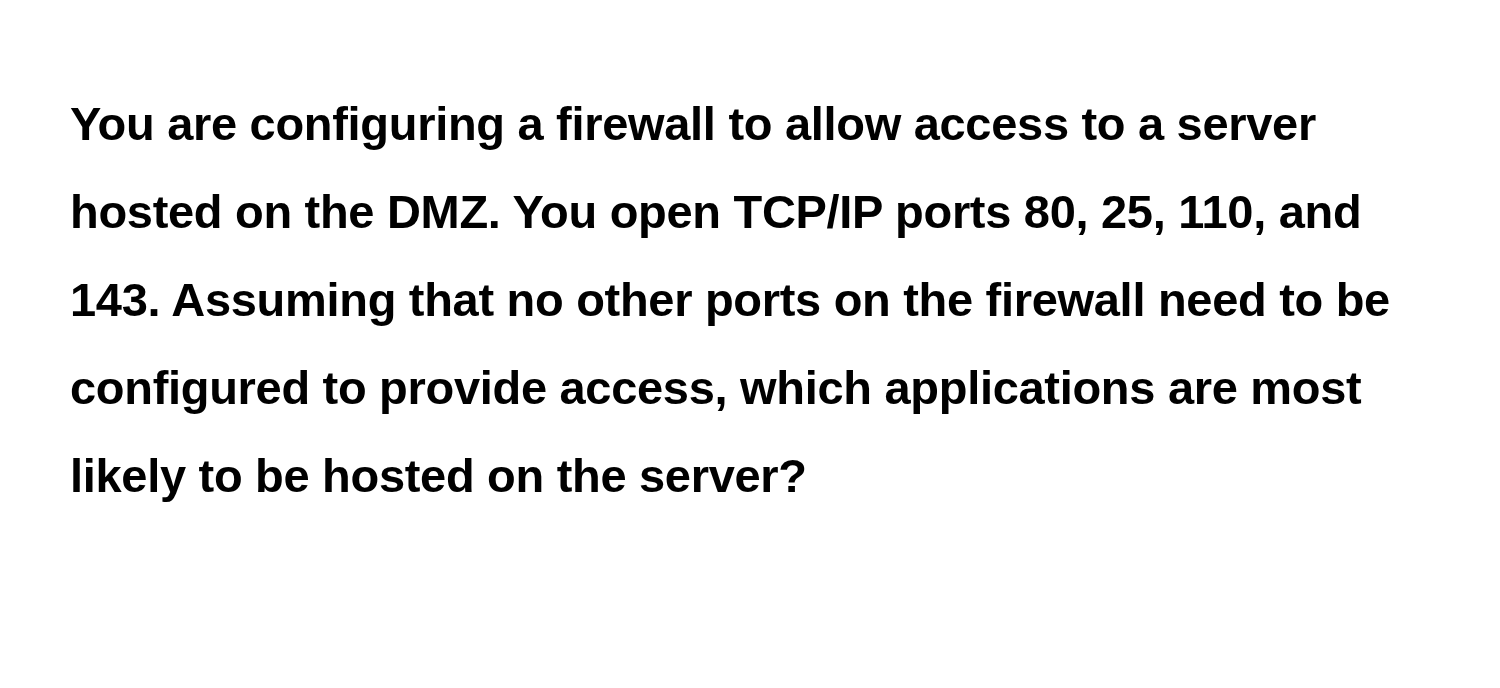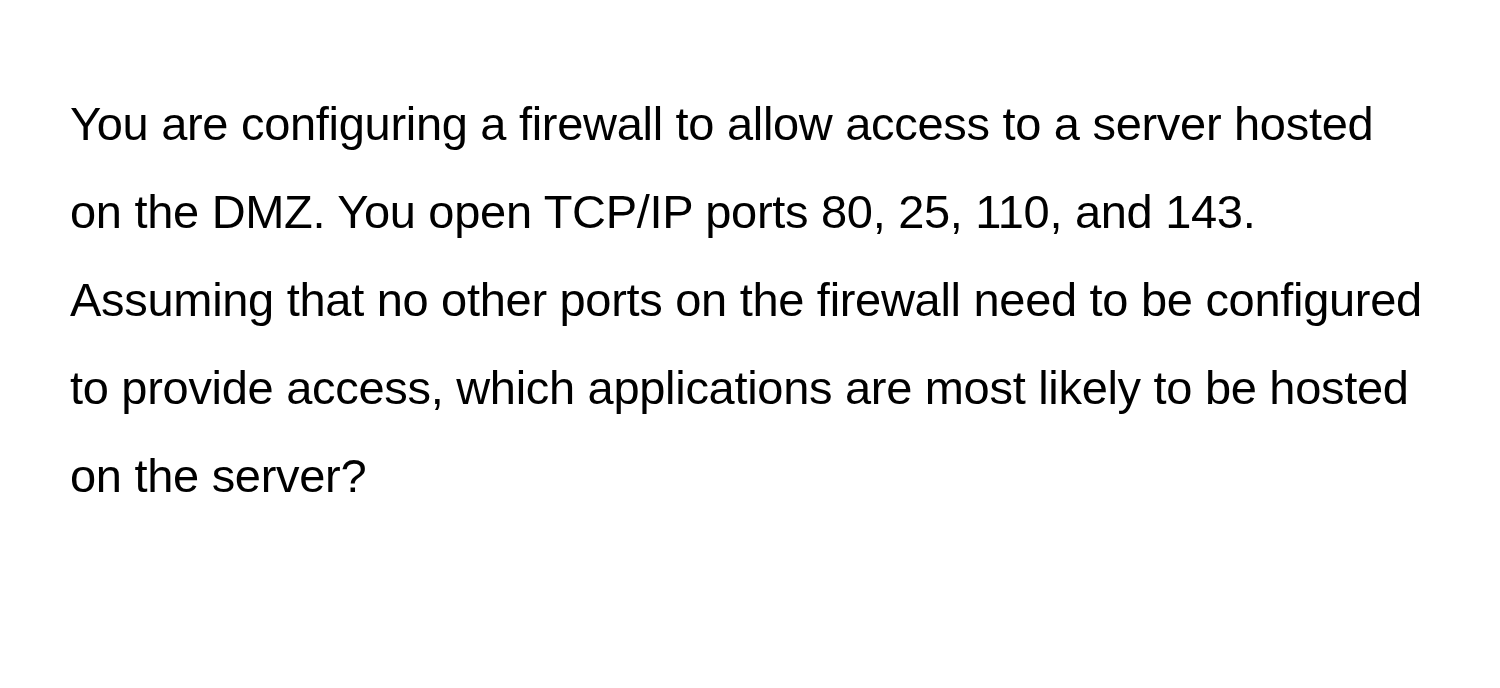--- a/index.html
+++ b/index.html
@@ -11,20 +11,20 @@
       width: 1500px;
       height: 688px;
       background: #ffffff;
       font-family: -apple-system, BlinkMacSystemFont, "Segoe UI", Helvetica, Arial, sans-serif;
       padding: 80px 70px;
     }
     .question-text {
       font-size: 47px;
       line-height: 1.87;
       color: #000000;
-      font-weight: 400;
+      font-weight: 700;
       letter-spacing: -0.3px;
     }
   </style>
 </head>
 <body>
 
 <div class="question-text">You are configuring a firewall to allow access to a server hosted on the DMZ. You open TCP/IP ports 80, 25, 110, and 143. Assuming that no other ports on the firewall need to be configured to provide access, which applications are most likely to be hosted on the server?</div>
 
 </body></html>

